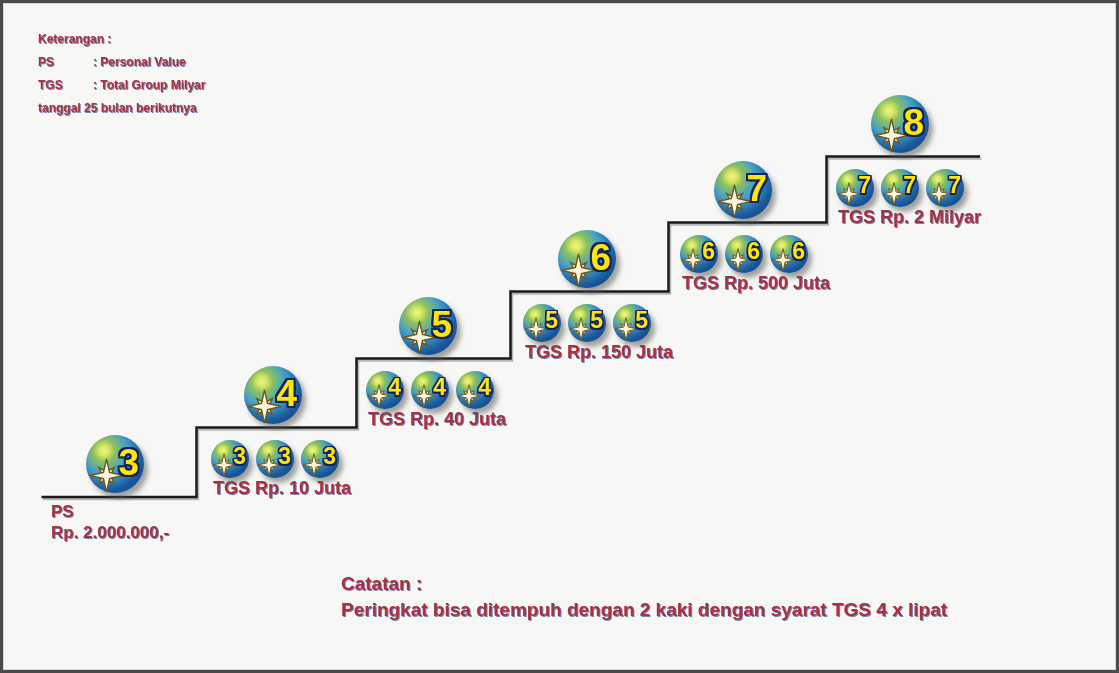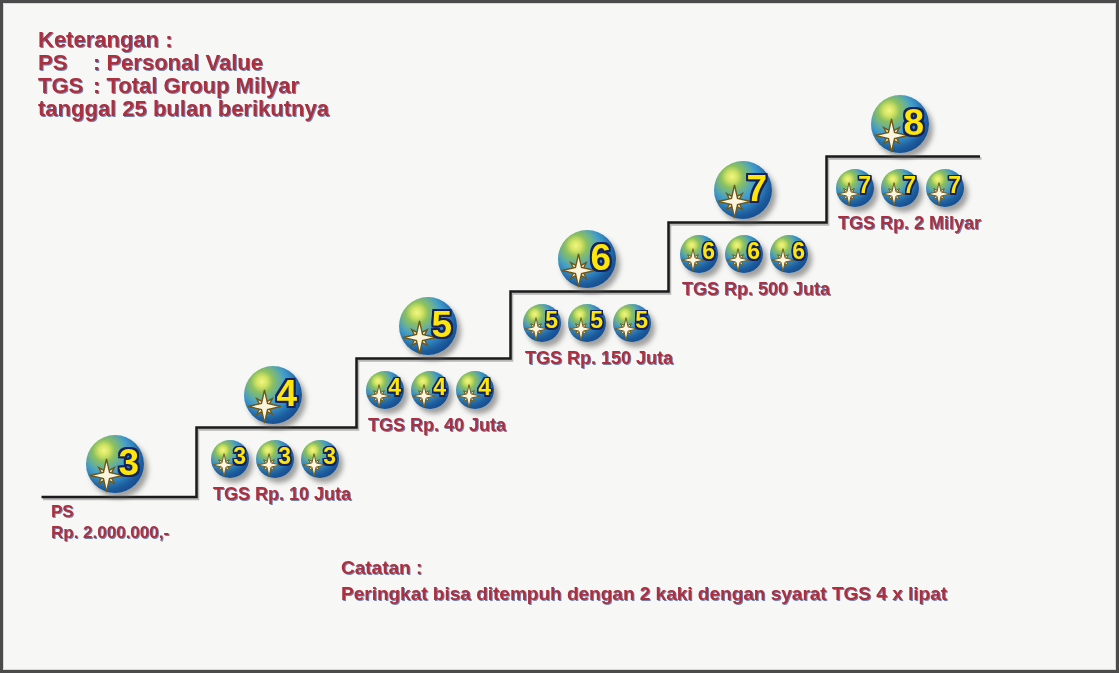--- a/index.html
+++ b/index.html
@@ -11,21 +11,21 @@
     background:#f7f7f5;
     overflow:hidden;
     font-family:"Liberation Sans", sans-serif;
     font-weight:bold;
   }
   .redtext {
     color:#ac2f3e;
     text-shadow: 1px 1px 0 rgba(90,110,165,0.85);
   }
   
-  .legend { position:absolute; left:35px; top:25px; font-size:22px; line-height:23px; }
+  .legend { position:absolute; left:35px; top:25px; font-size:12px; line-height:23px; }
   .legend .row { white-space:nowrap; }
   .legend .abbr { display:inline-block; width:55px; }
   
   .stairs-svg { position:absolute; left:0; top:0; width:1113px; height:667px; }
   
   .ball {
     position:absolute; border-radius:50%;
     background: radial-gradient(circle at 31% 27%,
       #f1f685 0%, #d3e462 9%, #8cc060 19%, #44a0cf 40%, #2679bd 68%, #1a5ca4 100%);
     box-shadow: inset -5px -7px 10px rgba(10,40,100,0.45),
@@ -49,24 +49,24 @@
     right:3px; top:5px; font-size:23px;
     text-shadow:-1.5px -1.5px 0 #14235c, 1.5px -1.5px 0 #14235c,
                 -1.5px 1.5px 0 #14235c, 1.5px 1.5px 0 #14235c,
                  0 -1.5px 0 #14235c, 0 1.5px 0 #14235c,
                 -1.5px 0 0 #14235c, 1.5px 0 0 #14235c;
   }
   
   .leg-group { position:absolute; white-space:nowrap; }
   .leg-group .ballrow { display:flex; gap:7px; }
   .leg-group .ball { position:relative; flex:0 0 auto; }
-  .leg-group .tgs { margin-top:6px; margin-left:2px; font-size:18px; }
+  .leg-group .tgs { margin-left:2px; font-size:18px; }
   
   .ps-block { position:absolute; left:48px; top:498px; font-size:17px; line-height:21px; }
-  .catatan  { position:absolute; left:338px; top:552px; font-size:19px; line-height:26px; }
+  .catatan  { position:absolute; left:338px; top:568px; font-size:19px; line-height:26px; }
 </style>
 </head>
 <body>
 
 <svg width="0" height="0" style="position:absolute" aria-hidden="true">
   <symbol id="compass-star" viewBox="-52 -52 104 104">
     <polygon points="0,-33 8,-8 33,0 8,8 0,33 -8,8 -33,0 -8,-8" transform="rotate(45)" fill="#f2e6c2" stroke="#6f5717" stroke-width="4"></polygon>
     <polygon points="0,-49 9,-9 49,0 9,9 0,49 -9,9 -49,0 -9,-9" fill="#fbf5de" stroke="#6f5717" stroke-width="4"></polygon>
   </symbol>
 </svg>

